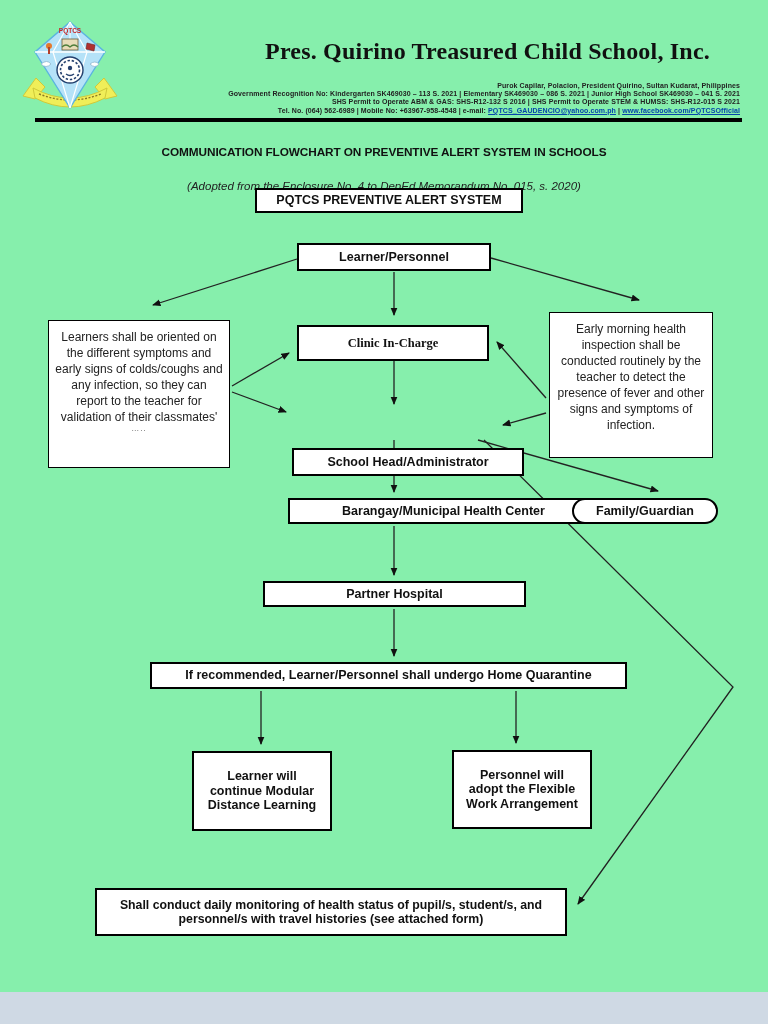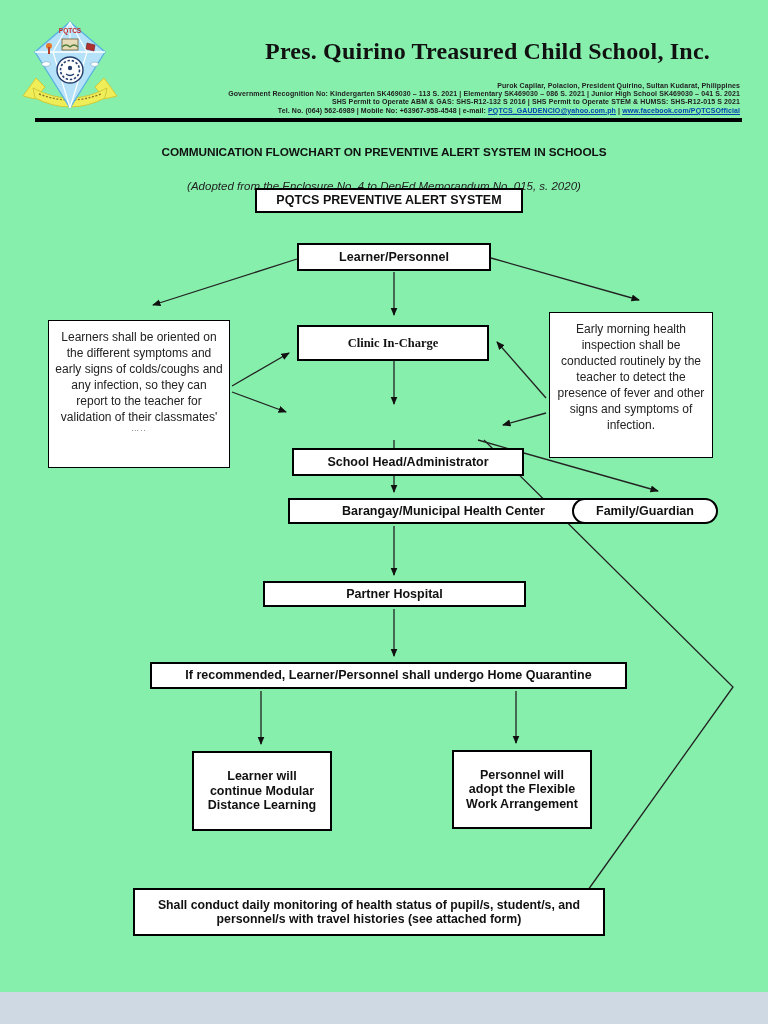--- a/index.html
+++ b/index.html
@@ -53,21 +53,21 @@
   .n-system   {left:255px;top:188px;width:268px;height:25px;}
   .n-learner  {left:297px;top:243px;width:194px;height:28px;}
   .n-clinic   {left:297px;top:325px;width:192px;height:36px;font-family:Liberation Serif, serif;}
   .n-head     {left:292px;top:410px;width:232px;height:28px;margin-top:38px;}
   .n-center   {left:258px;top:498px;width:311px;height:26px;margin-left:30px;}
   .n-family   {left:572px;top:498px;width:146px;height:26px;border-radius:13px;}
   .n-hospital {left:263px;top:581px;width:263px;height:26px;}
   .n-quarant  {left:150px;top:662px;width:477px;height:27px;font-size:12.5px;}
   .n-learnout {left:192px;top:751px;width:140px;height:80px;padding:20px 10px;}
   .n-persout  {left:452px;top:750px;width:140px;height:79px;padding:4px 10px;}
-  .n-monitor  {left:95px;top:888px;width:472px;height:48px;font-size:12.3px;padding:4px 14px;margin-left:38px;}
+  .n-monitor  {left:95px;top:888px;width:472px;height:48px;font-size:12.3px;padding:4px 14px;}
   .note-left  {left:48px;top:320px;width:182px;height:148px;}
   .note-right {left:549px;top:312px;width:164px;height:146px;}
 
   .arrows{position:absolute;left:0;top:0;width:768px;height:1024px;pointer-events:none;}
 
   
   .page-gap{position:absolute;left:0;top:992px;width:768px;height:32px;background:#cfd9e4;}
 </style>
 </head>
 <body>

